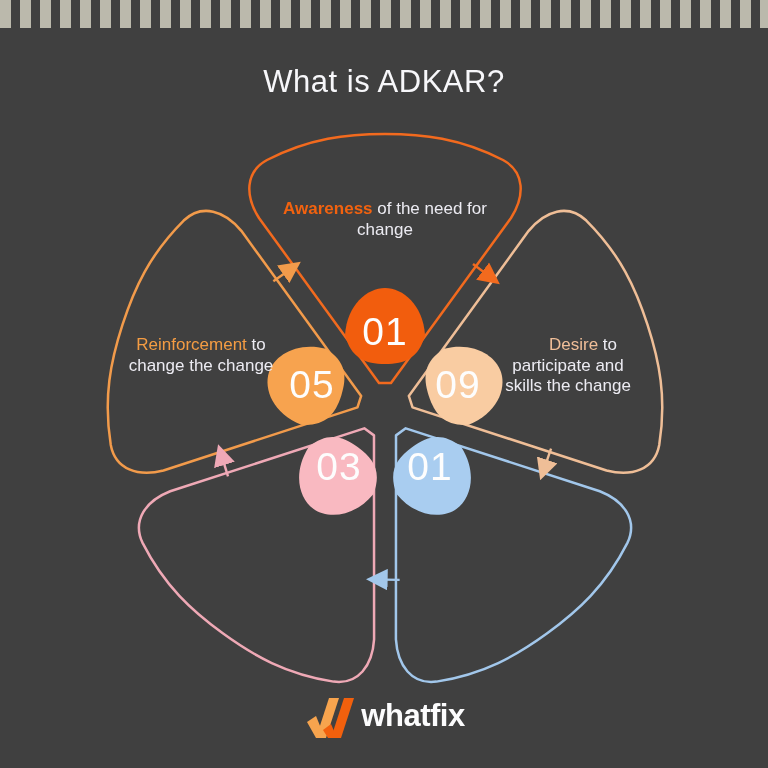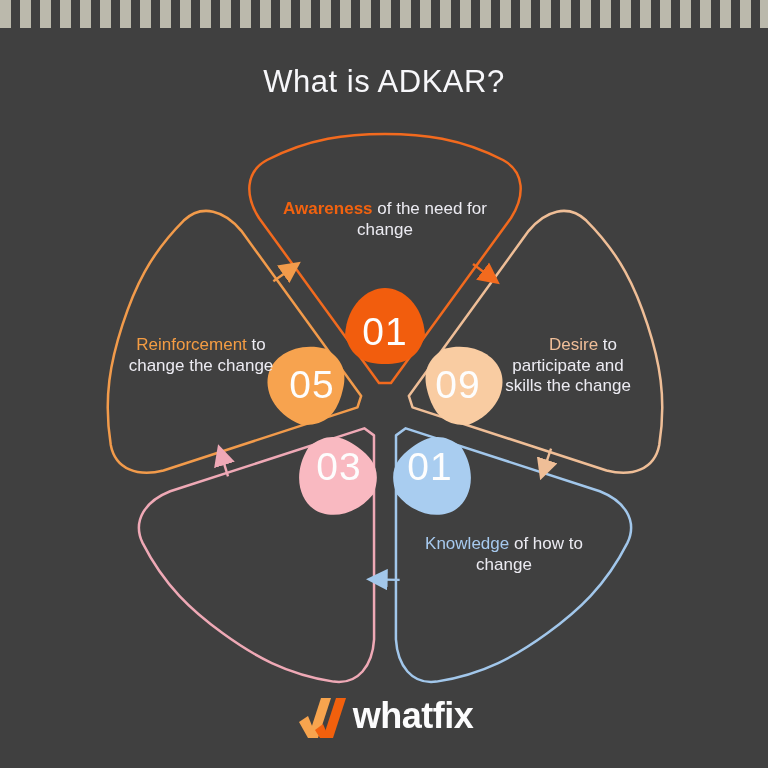--- a/index.html
+++ b/index.html
@@ -24,21 +24,21 @@
   .label{
     position:absolute;transform:translate(-50%,-50%);
     text-align:center;color:#ECEBF2;font-size:17px;line-height:1.22;font-weight:400;
   }
   .label .kw{font-weight:500;}
   .logo{
     position:absolute;left:0;top:690px;width:768px;height:52px;
     display:flex;align-items:center;justify-content:center;gap:6px;
   }
   .logo .wordmark{
-    color:#FCFCFD;font-size:36px;font-weight:800;letter-spacing:-0.5px;text-align:right;
+    color:#FCFCFD;font-size:31px;font-weight:800;letter-spacing:-0.5px;text-align:right;
   }
 </style>
 </head>
 <body>
 
 <div class="canvas">
 
   <div class="stripes"></div>
 
   <div class="title">What is ADKAR?</div>
@@ -88,23 +88,20 @@
   <div class="num" style="left:430px;top:467px;">01</div>
   <div class="num" style="left:339px;top:467px;">03</div>
   <div class="num" style="left:312px;top:385px;">05</div>
 
   <div class="label" style="left:385px;top:220px;width:228px;">
     <span class="kw" style="color: rgb(242, 98, 15); font-weight: bold;">Awareness</span><span> of the need for change</span>
   </div>
   <div class="label" style="left:568px;top:366px;width:128px;">
     <span class="kw" style="color: rgb(240, 190, 152); margin-left: 30px;">Desire</span><span> to participate and skills the change</span>
   </div>
-  <div class="label" style="left:504px;top:555px;width:180px;">
-    <span class="kw" style="color: rgb(166, 201, 238);">Knowledge</span><span> of how to change</span>
-  </div>
   <div class="label" style="left:201px;top:356px;width:150px;">
     <span class="kw" style="color: rgb(244, 156, 67);">Reinforcement</span><span> to change the change</span>
   </div>
 
   <div class="logo">
     <svg width="52" height="44" viewBox="0 0 52 44">
       <polygon points="4,28 13,22 22,44 13,44" fill="#F7A44E"></polygon>
       <polygon points="13,44 23,44 36,4 26,4" fill="#F7A44E"></polygon>
       <polygon points="20,36 28,30 34,44 25,44" fill="#F2600D"></polygon>
       <polygon points="28,44 38,44 51,4 41,4" fill="#F2600D"></polygon>

